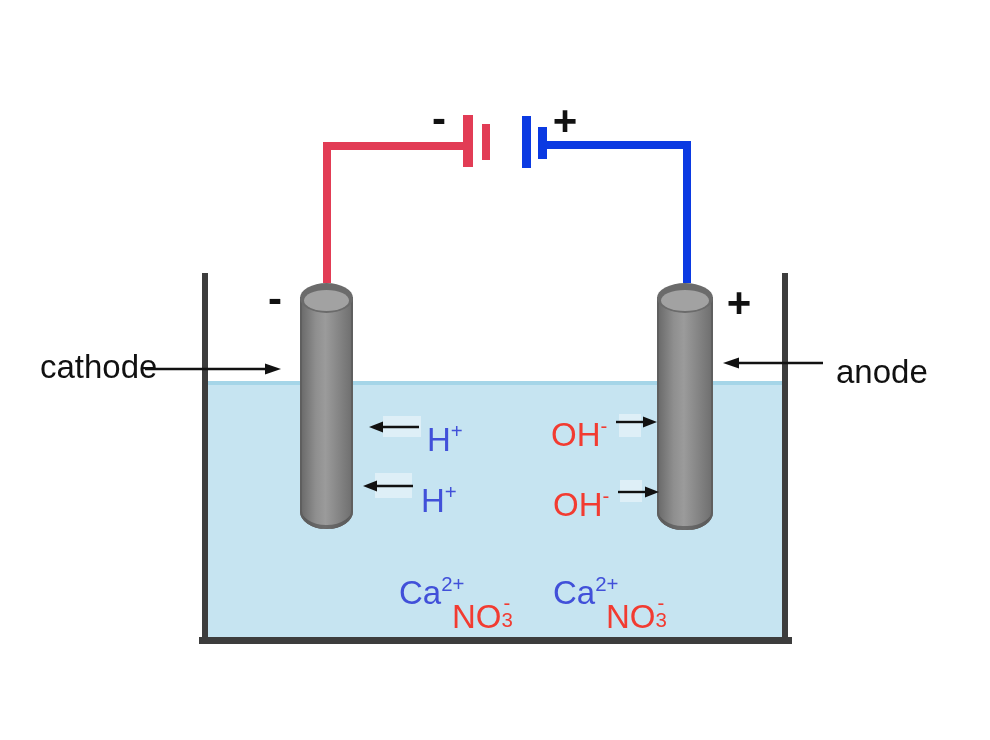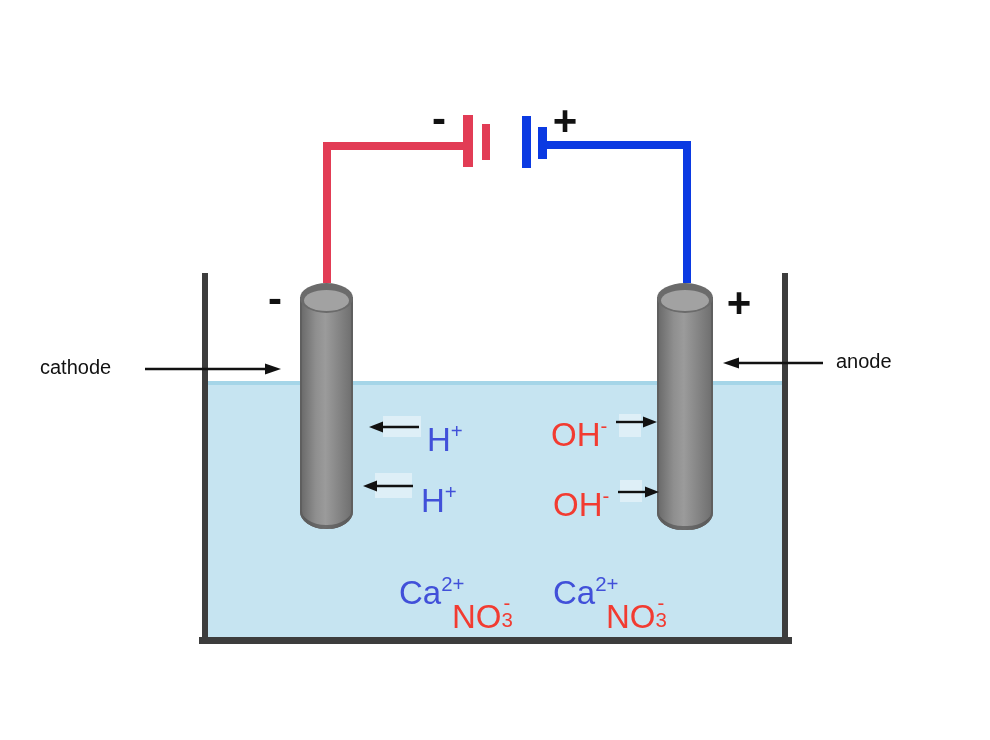--- a/index.html
+++ b/index.html
@@ -24,21 +24,21 @@
   
   .seg { position:absolute; }
   .neg { background:var(--wire-negative,#e23c55); }
   .pos { background:var(--wire-positive,#0b3ae2); }
   
   .sign {
     position:absolute; width:42px; font-size:42px; line-height:42px; text-align:center;
     font-weight:bold; color:var(--label-text,#111111);
   }
   
-  .lbl { position:absolute; font-size:20px; line-height:28px; color:var(--label-text,#111111); }
+  .lbl { position:absolute; font-size:33px; line-height:28px; color:var(--label-text,#111111); }
   
   .ion { position:absolute; font-size:33px; line-height:33px; white-space:nowrap; }
   .cation { color:var(--cation-label,#4150d9); }
   .anion  { color:var(--anion-label,#f23b31); }
   .sup { font-size:0.62em; vertical-align:0.65em; }
   .n3wrap { position:relative; display:inline-block; width:14px; height:1em; }
   .n3sup { position:absolute; left:2px; top:-2px; font-size:0.62em; line-height:1; }
   .n3sub { position:absolute; left:0; top:15px; font-size:0.62em; line-height:1; }
   
   .arr { position:absolute; overflow:visible; }
@@ -90,21 +90,21 @@
 
   <div class="sign" style="left:254px;top:278px">-</div>
   <div class="sign" style="left:718px;top:282px">+</div>
 
   <div class="lbl" style="left:40px;top:353px">cathode</div>
   <svg class="arr" style="left:145px;top:361px" width="136" height="16" viewBox="0 0 136 16">
     <line x1="0" y1="8" x2="122" y2="8"></line>
     <polygon points="120,2.5 136,8 120,13.5"></polygon>
   </svg>
 
-  <div class="lbl" style="left:836px;top:347px">anode</div>
+  <div class="lbl" style="left:836px;top:358px">anode</div>
   <svg class="arr" style="left:723px;top:355px" width="100" height="16" viewBox="0 0 100 16">
     <line x1="100" y1="8" x2="14" y2="8"></line>
     <polygon points="16,2.5 0,8 16,13.5"></polygon>
   </svg>
 
   <svg class="arr" style="left:369px;top:419px" width="50" height="16" viewBox="0 0 50 16">
     <line x1="50" y1="8" x2="12" y2="8"></line>
     <polygon points="14,2.5 0,8 14,13.5"></polygon>
   </svg>
   <div class="ion cation" style="left:427px;top:414px"><span>H</span><span class="sup">+</span></div>

